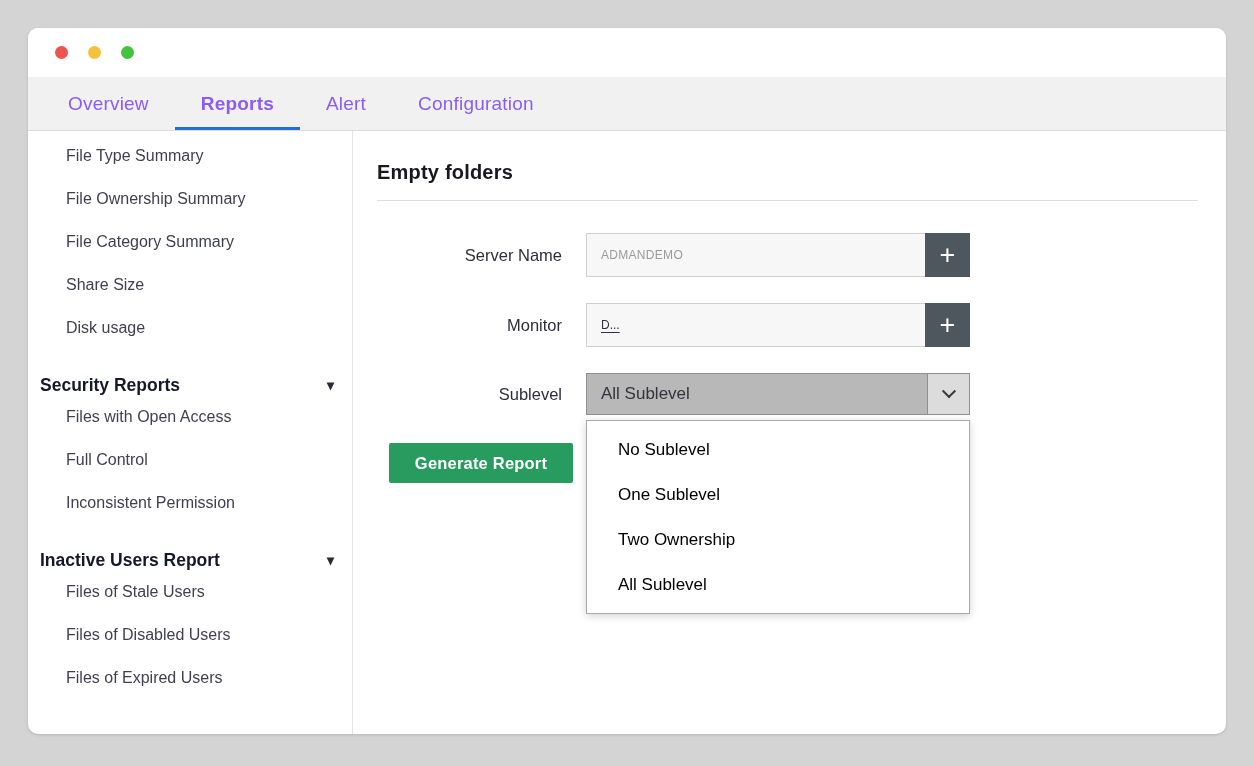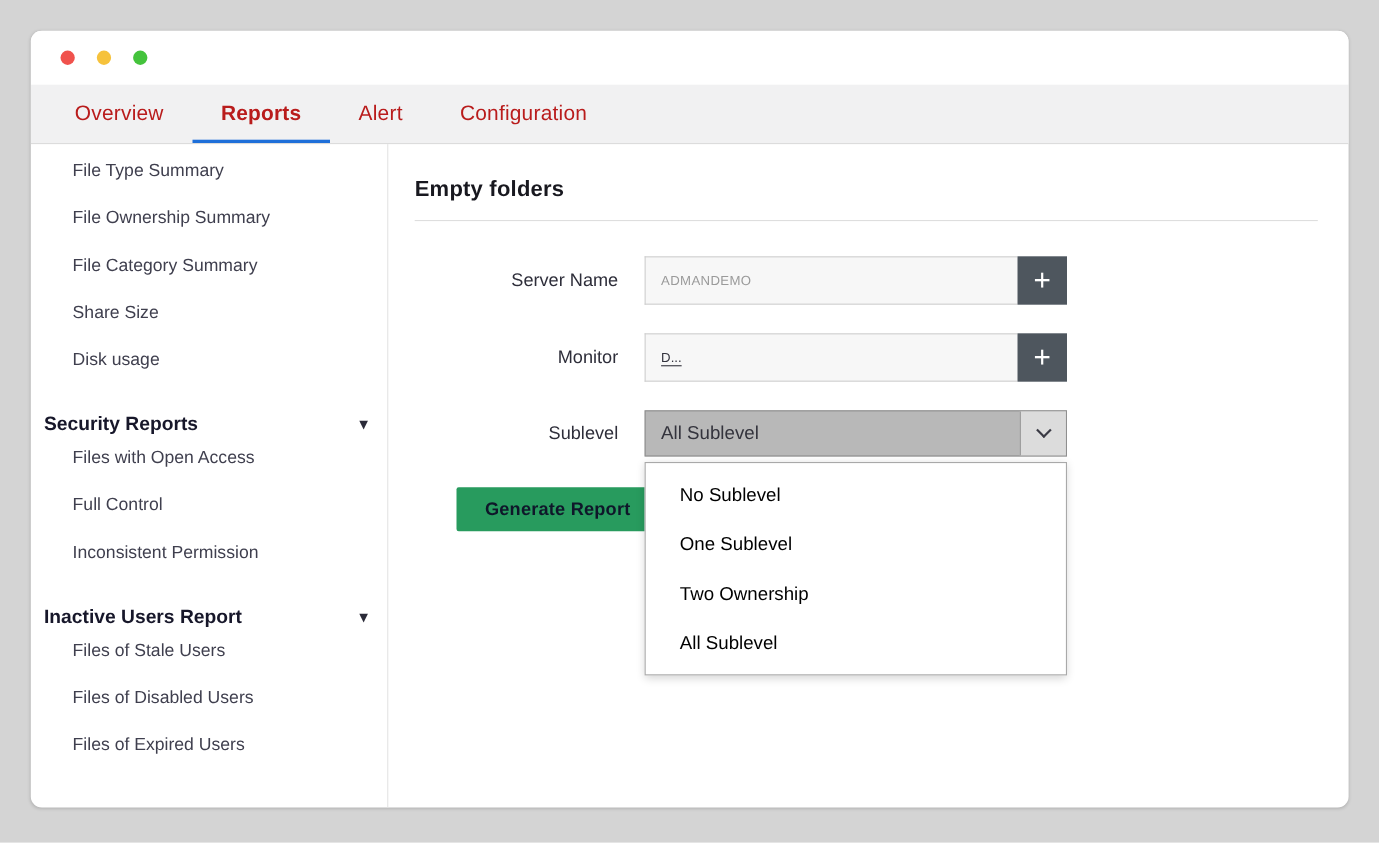--- a/index.html
+++ b/index.html
@@ -43,21 +43,21 @@
     align-items: stretch;
     padding-left: 14px;
     flex: 0 0 auto;
   }
   .tab {
     display: flex;
     align-items: center;
     padding: 0 26px;
     font-size: 19px;
     font-weight: 500;
-    color: #b91c1c;
+    color: #8b5cf6;
     cursor: pointer;
     position: relative;
     letter-spacing: 0.2px;
   }
   .tab.active { font-weight: 700; }
   .tab.active::after {
     content: "";
     position: absolute;
     left: 0; right: 0; bottom: 0;
     height: 3px;
@@ -221,26 +221,26 @@
     padding-left: 31px;
     font-size: 17px;
     color: #000000;
     cursor: pointer;
   }
   
   .generate-btn {
     display: inline-flex;
     align-items: center;
     justify-content: center;
-    margin-left: 38px;
+    margin-left: 12px;
     margin-top: 2px;
     width: 184px;
     height: 40px;
     background: #289b5e;
-    color: #0f172a;
+    color: #ffffff;
     border: none;
     border-radius: 2px;
     font-family: "Liberation Sans", sans-serif;
     font-size: 16.5px;
     font-weight: 700;
     cursor: pointer;
     letter-spacing: 0.2px;
   }
 </style>
 </head>

